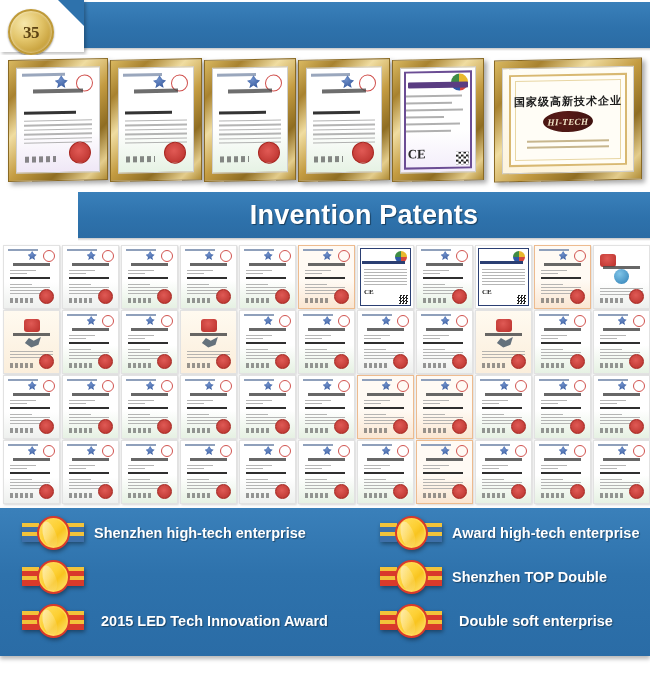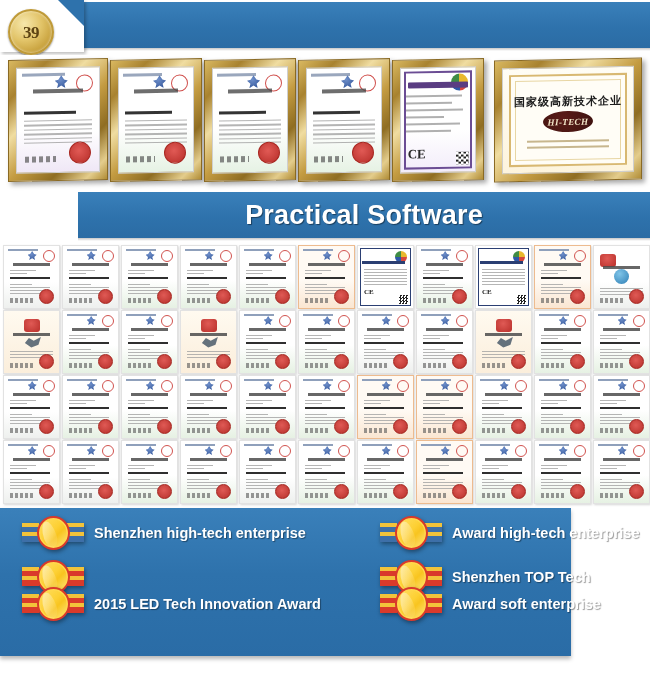--- a/index.html
+++ b/index.html
@@ -119,30 +119,30 @@
   .pm-ce-title{position:absolute;left:8%;top:15px;width:78%;height:3px;background:#2b3f73;}
   .pm-ce-mark{position:absolute;left:6px;bottom:12px;font-size:7px;font-weight:bold;color:#222;
     font-family:"Liberation Serif",serif;}
   .pm-ce-qr{position:absolute;right:5px;bottom:4px;width:9px;height:9px;
     background:repeating-conic-gradient(#222 0 25%,#fff 0 50%) 0 0/3px 3px;}
   .pm-ce-frame{position:absolute;inset:2px;border:1.5px solid #2b3f73;}
   .pm-globe{position:absolute;left:36%;top:23px;width:15px;height:15px;border-radius:50%;
     background:radial-gradient(circle at 38% 32%,#7fc4e8,#2f7fb5);}
 
   
-  .awards{position:absolute;left:0;top:508px;width:571px;height:148px;
+  .awards{position:absolute;left:0;top:508px;width:650px;height:148px;
     background:linear-gradient(180deg,#3a80ba 0%,#2e72ac 45%,#2a6ca6 100%);
     box-shadow:0 3px 4px rgba(0,0,0,.28);}
   .award-col{position:absolute;top:0;width:325px;height:148px;}
   .award-col.left{left:0;}
   .award-col.right{left:325px;}
   .award-row{position:absolute;left:0;width:325px;height:42px;display:flex;align-items:center;}
   .award-row.r0{top:4px;}
   .award-row.r1{top:48px;}
-  .award-row.r2{top:75px;}
+  .award-row.r2{top:92px;gap:7px;}
   .award-col.left .award-row{padding-left:22px;}
   .award-col.right .award-row{padding-left:55px;}
 
   .ribbon{position:relative;width:62px;height:34px;flex:0 0 62px;
     filter:drop-shadow(1px 2px 2px rgba(0,0,0,.4));}
   .ribbon .wing{position:absolute;top:7px;width:17px;height:19px;}
   .ribbon .wing.l{left:0;}
   .ribbon .wing.r{right:0;}
   .ribbon.blue .wing{background:repeating-linear-gradient(180deg,#f2c33a 0 4px,#3d6fa8 4px 9px,#f2c33a 9px 13px,#3d6fa8 13px 19px);}
   .ribbon.red .wing{background:repeating-linear-gradient(180deg,#f2c33a 0 4px,#d93a2b 4px 9px,#f2c33a 9px 13px,#d93a2b 13px 19px);}
@@ -159,21 +159,21 @@
 </head>
 <body>
 
 <div class="page">
 
   <div class="banner" id="banner1">
     <div class="bar"></div>
     <div class="bar-shadow"></div>
     <div class="tag">
       <div class="medal">
-        <span>39</span>
+        <span>35</span>
       </div>
     </div>
   </div>
 
   <div class="frames">
 
     <div class="frame" style="left:8px;width:100px;">
       <div class="paper pa">
         <div class="cert-head"></div>
         <div class="cert-logo"></div>
@@ -285,21 +285,21 @@
             </div>
         </div>
       </div>
     </div>
 
   </div>
 
   <div class="banner" id="banner2">
     <div class="bar"></div>
     <div class="bar-shadow"></div>
-    <div class="title">Practical Software</div>
+    <div class="title">Invention Patents</div>
   </div>
 
   <div class="grid-wrap">
     <div class="pgrid" id="pgrid">
         <div class="pcell gray">
           <div class="pm-top"></div>
           <div class="pm-logo"></div>
           <div class="pm-ring"></div>
           <div class="pm-title"></div>
           <div class="pm-lines">
@@ -1135,26 +1135,26 @@
             <span class="disc"></span>
         </div>
         <div class="award-label">Award high-tech enterprise</div>
       </div>
       <div class="award-row r1">
         <div class="ribbon red">
           <span class="wing l"></span>
             <span class="wing r"></span>
             <span class="disc"></span>
         </div>
-        <div class="award-label">Shenzhen TOP Tech</div>
+        <div class="award-label">Shenzhen TOP Double</div>
       </div>
       <div class="award-row r2">
         <div class="ribbon red">
           <span class="wing l"></span>
             <span class="wing r"></span>
             <span class="disc"></span>
         </div>
-        <div class="award-label">Award soft enterprise</div>
+        <div class="award-label">Double soft enterprise</div>
       </div>
     </div>
   </div>
 
 </div>
 
 </body></html>

